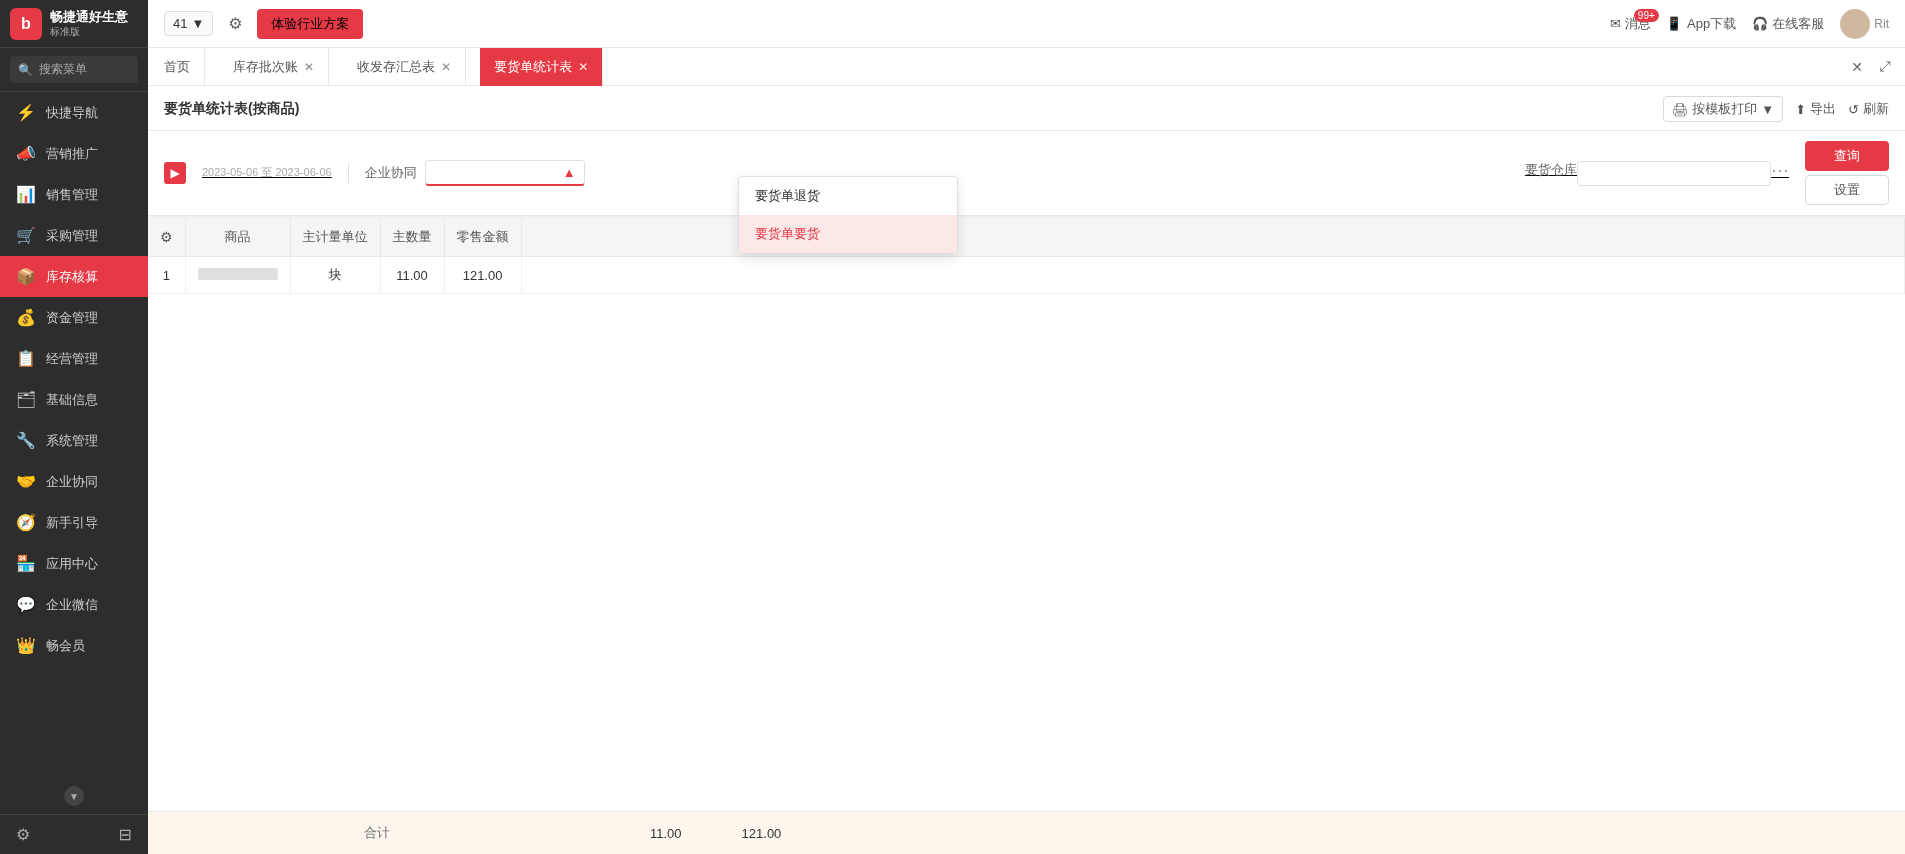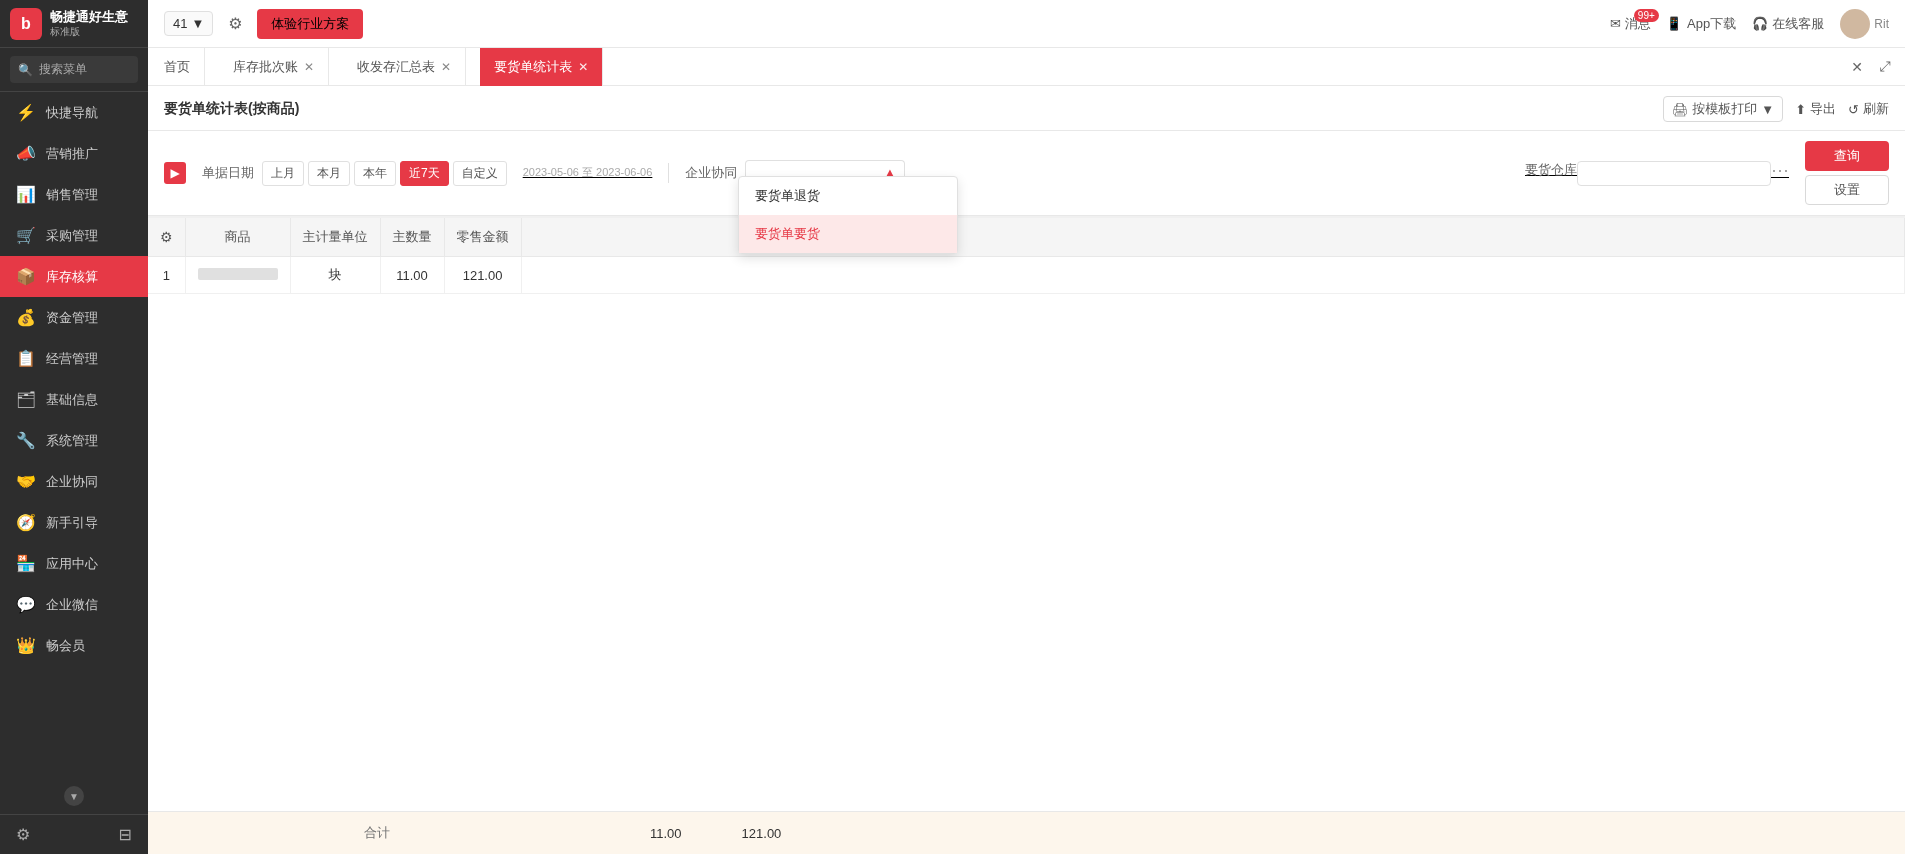--- a/index.html
+++ b/index.html
@@ -660,30 +660,20 @@
         <div class="page-action-btn">
           <span>↺</span>
           <span>刷新</span>
         </div>
       </div>
     </div>
 
     <div class="filter-bar" style="flex-wrap:wrap;row-gap:8px;position:relative;">
       <div class="filter-expand-btn">▶</div>
 
-      <div class="filter-group">
-        <span class="filter-label">单据日期</span>
-        <div class="date-btns">
-          <button class="date-btn">上月</button>
-          <button class="date-btn">本月</button>
-          <button class="date-btn">本年</button>
-          <button class="date-btn highlight">近7天</button>
-          <button class="date-btn">自定义</button>
-        </div>
-      </div>
 
       <div style="display:flex;flex-direction:column;justify-content:flex-end;padding-bottom:2px;text-decoration:underline;">
         <span class="filter-label" style="font-size:11px;color:#aaa;">2023-05-06 至 2023-06-06</span>
       </div>
 
       <div class="filter-separator"></div>
 
       <div class="filter-type-group">
         <span class="filter-label">企业协同</span>
         <div class="filter-select">

